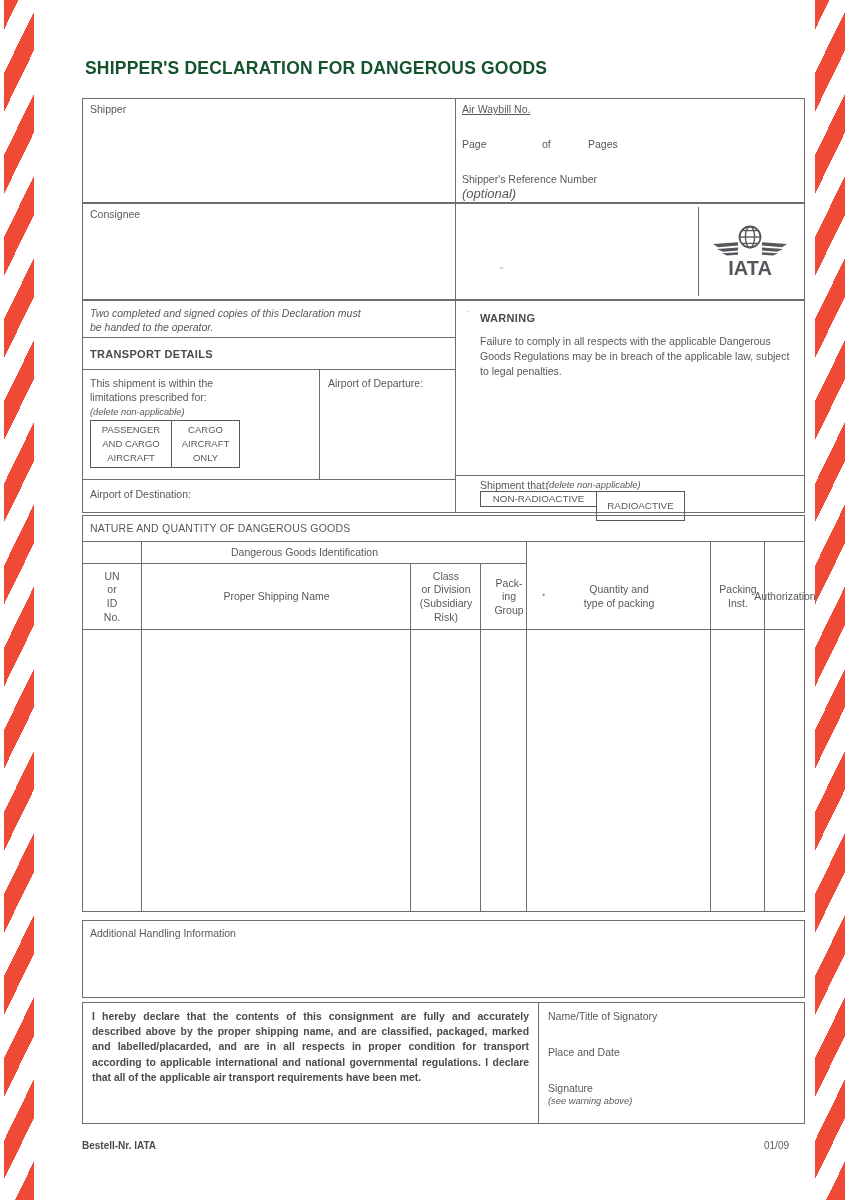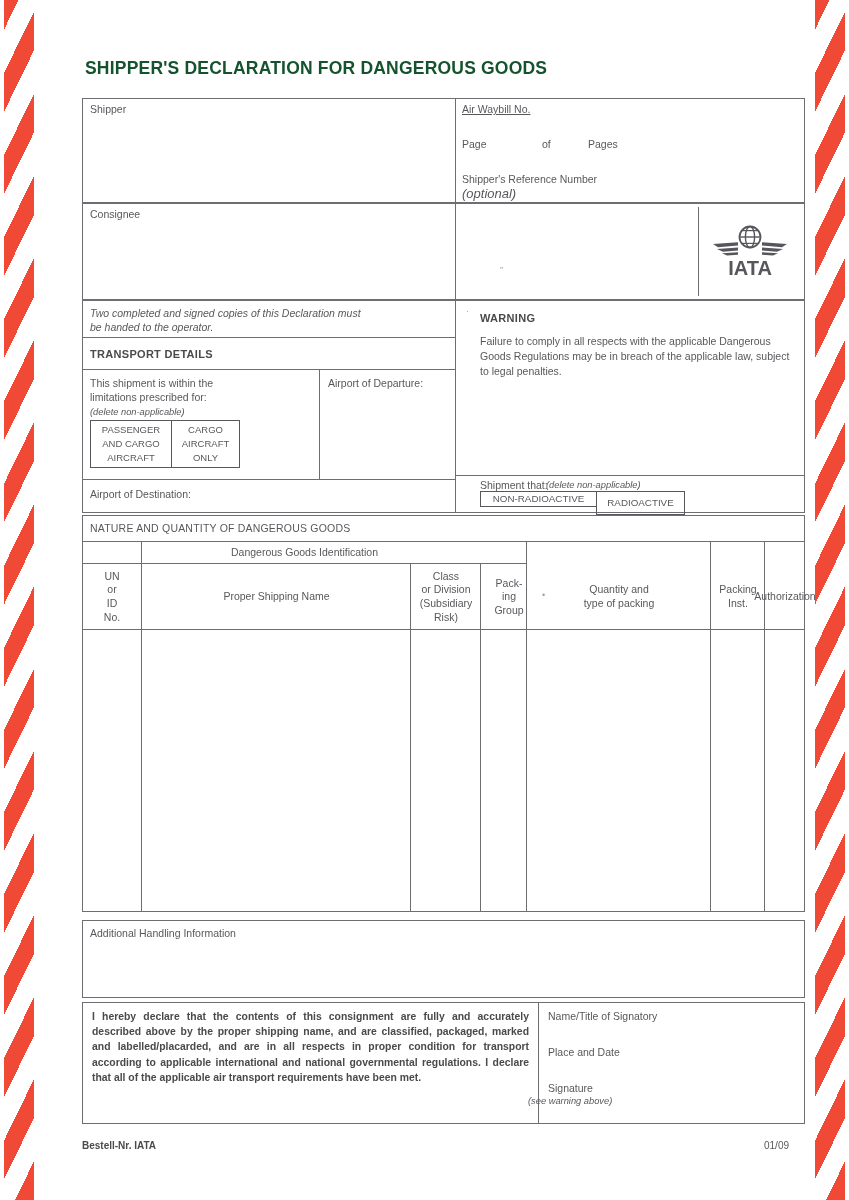--- a/index.html
+++ b/index.html
@@ -175,21 +175,21 @@
   <div class="lbl bold" style="left:404px;top:311px;font-size:11px;">WARNING</div>
   <div class="lbl" style="left:404px;top:334px;width:312px;line-height:1.45;">Failure to comply in all respects with the applicable Dangerous Goods Regulations may be in breach of the applicable law, subject to legal penalties.</div>
 
   <div class="bx noborder bt" style="left:380px;top:475px;width:349px;height:38px;"></div>
   <div class="lbl" style="left:404px;top:478px;">Shipment that:</div>
   <div class="lbl it" style="left:470px;top:479px;font-size:9.3px;">(delete non-applicable)</div>
 
   <div class="minibox" style="left:404px;top:491px;width:117px;height:16px;font-size:9.8px;">
     <span>NON-RADIOACTIVE</span>
   </div>
-  <div class="minibox" style="left:520px;top:491px;width:89px;height:24px;font-size:9.8px;">
+  <div class="minibox" style="left:520px;top:491px;width:89px;height:30px;font-size:9.8px;">
     <span>RADIOACTIVE</span>
   </div>
 
   <div class="bx" style="left:6px;top:515px;width:723px;height:397px;"></div>
 
   <div class="bx noborder bb" style="left:6px;top:515px;width:723px;height:27px;"></div>
   <div class="lbl" style="left:14px;top:521px;font-size:10.5px;letter-spacing:.2px;">NATURE AND QUANTITY OF DANGEROUS GOODS</div>
 
   <div class="bx noborder bb" style="left:6px;top:542px;width:445px;height:22px;"></div>
   <div class="hdr-cell" style="left:6px;top:542px;width:445px;height:22px;">Dangerous Goods Identification</div>
@@ -244,19 +244,19 @@
 
   <div class="declaration" style="left:16px;top:1009px;width:437px;">I hereby declare that the contents of this consignment are fully and accurately described above by the proper shipping name, and are classified, packaged, marked and labelled/placarded, and are in all respects in proper condition for transport according to applicable international and national governmental regulations. I declare that all of the applicable air transport requirements have been met.</div>
 
   <div class="lbl" style="left:472px;top:1009px;">Name/Title of Signatory</div>
   <div class="bx noborder" style="left:472px;top:1024px;width:247px;height:18px;"></div>
 
   <div class="lbl" style="left:472px;top:1045px;">Place and Date</div>
   <div class="bx noborder" style="left:472px;top:1060px;width:247px;height:18px;"></div>
 
   <div class="lbl" style="left:472px;top:1081px;">Signature</div>
-  <div class="lbl it" style="left:452px;top:1095px;font-size:9.3px;">(see warning above)</div>
+  <div class="lbl it" style="left:472px;top:1095px;font-size:9.3px;">(see warning above)</div>
   <div class="bx noborder" style="left:472px;top:1104px;width:247px;height:16px;"></div>
 
   <div class="footer-l" style="left:6px;top:1140px;">Bestell-Nr. IATA</div>
   <div class="footer-r" style="left:688px;top:1140px;">01/09</div>
 
 </div>
 
 </body></html>

